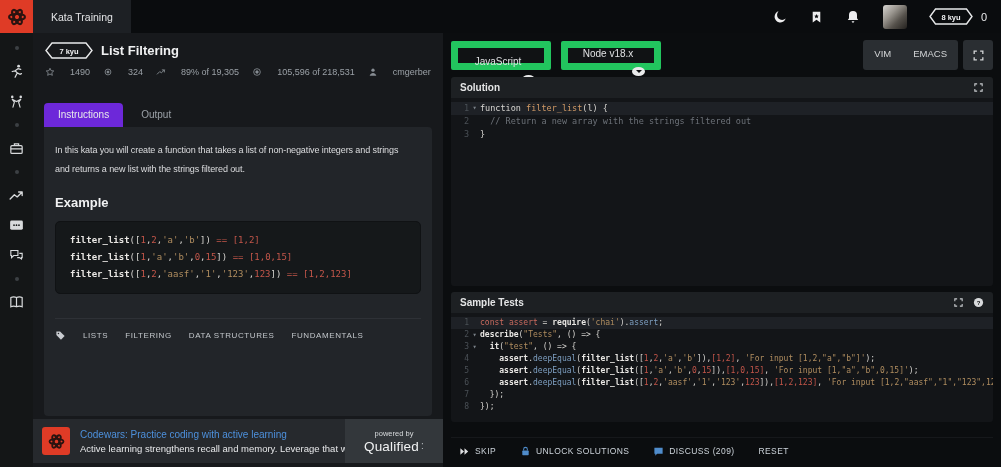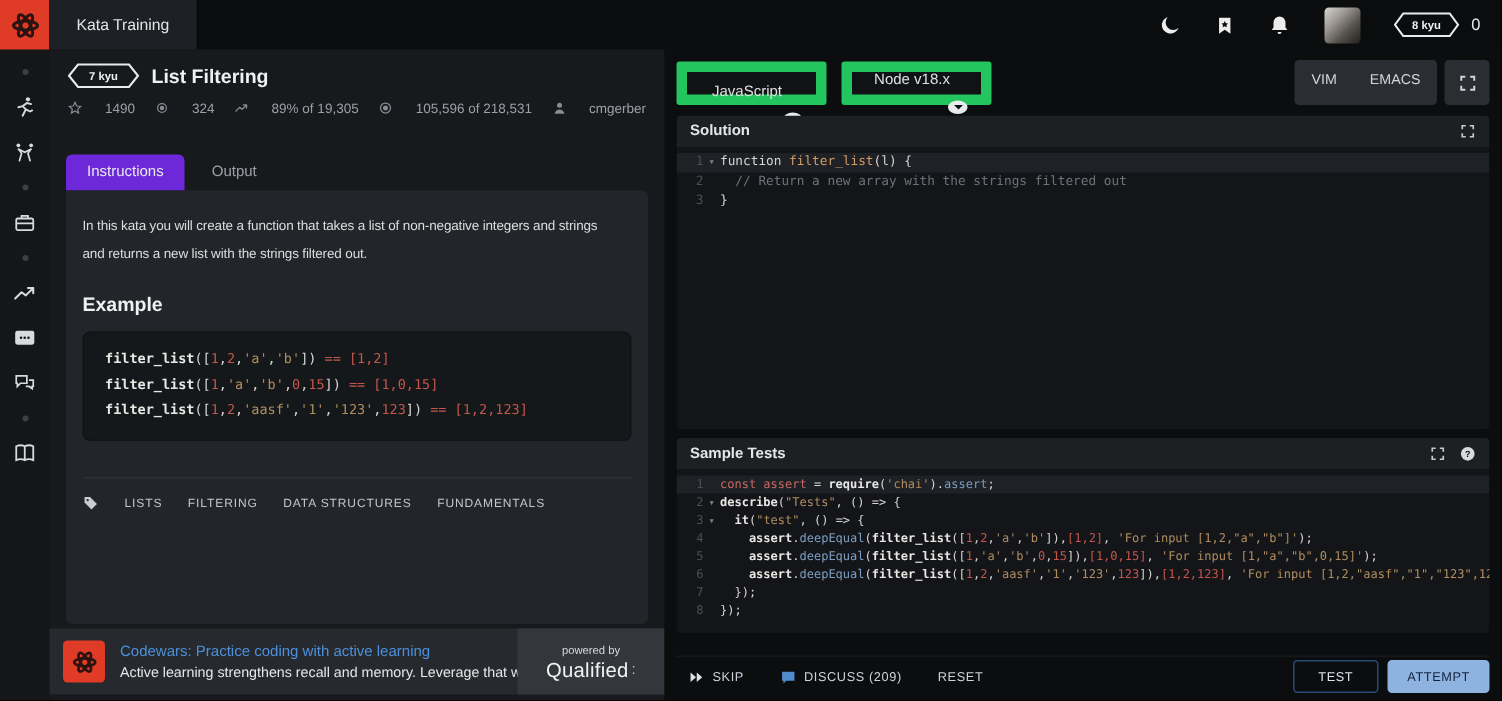--- a/index.html
+++ b/index.html
@@ -383,27 +383,30 @@
     </div>
 
     <div class="action-bar">
       <span class="action-item">
         <svg viewBox="0 0 24 24" fill="#dfe0e2">
             <path d="M3 5l8 7-8 7zM12 5l8 7-8 7z"></path>
           </svg>
         <span>SKIP</span>
       </span>
       <span class="action-item">
+        <svg viewBox="0 0 24 24">
+            <rect x="5" y="10" width="14" height="10" rx="1.5" fill="#4f8ccb"></rect>
+            <path d="M8 10V7a4 4 0 0 1 8 0v3" fill="none" stroke="#4f8ccb" stroke-width="2.2"></path>
+          </svg>
+        <span>UNLOCK SOLUTIONS</span>
+      </span>
+      <span class="action-item">
         <svg viewBox="0 0 24 24" fill="#4f8ccb">
             <path d="M3 4h18v13H9l-4 4v-4H3z"></path>
           </svg>
         <span>DISCUSS (209)</span>
       </span>
       <span class="action-item">
         <span>RESET</span>
       </span>
-      <span class="bar-right">
-        <button class="btn-test">TEST</button>
-        <button class="btn-attempt">ATTEMPT</button>
-      </span>
     </div>
   </section>
 </div>
 
 </body></html>

